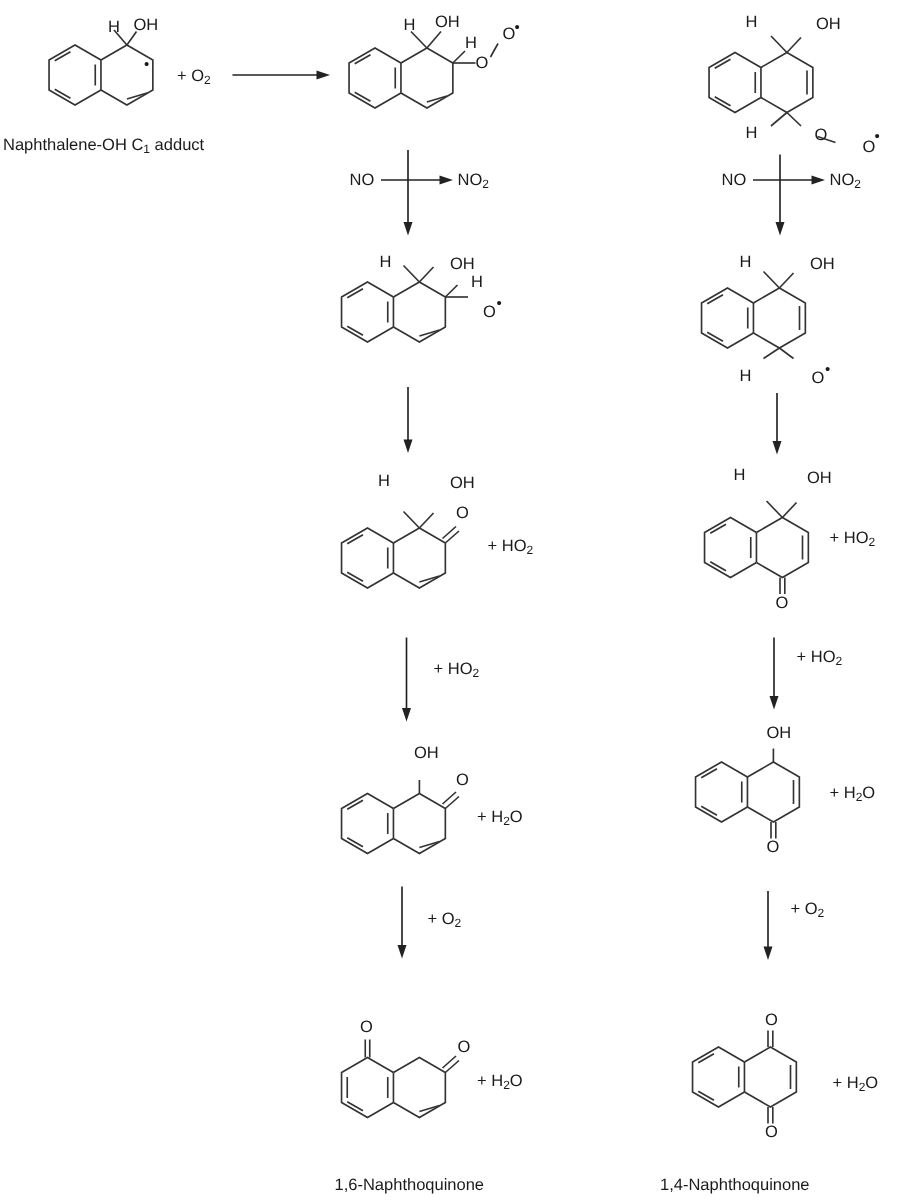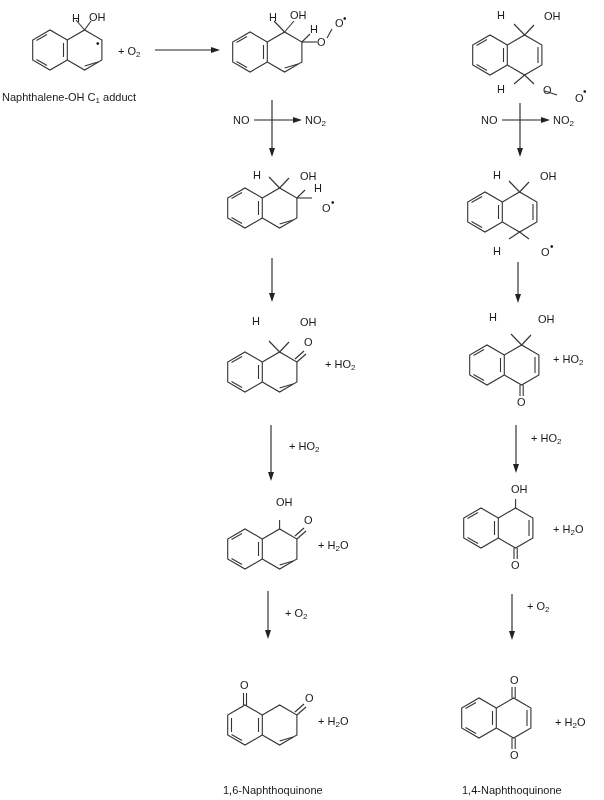--- a/index.html
+++ b/index.html
@@ -262,13 +262,13 @@
 
 <span class="atom" style="left:511px;top:484px">OH</span>
 <span class="atom" style="left:511px;top:560px">O</span>
 <span class="lbl" style="left:553px;top:523px"><span>+ H</span><sub>2</sub><span>O</span></span>
 
 <span class="lbl" style="left:527px;top:600px"><span>+ O</span><sub>2</sub></span>
 
 <span class="atom" style="left:510px;top:675px">O</span>
 <span class="atom" style="left:510px;top:750px">O</span>
 <span class="lbl" style="left:555px;top:716px"><span>+ H</span><sub>2</sub><span>O</span></span>
-<span class="cap" style="left:462px;top:784px">1,4-Naphthoquinone</span>
+<span class="cap" style="left:440px;top:784px">1,4-Naphthoquinone</span>
 
 </body></html>

